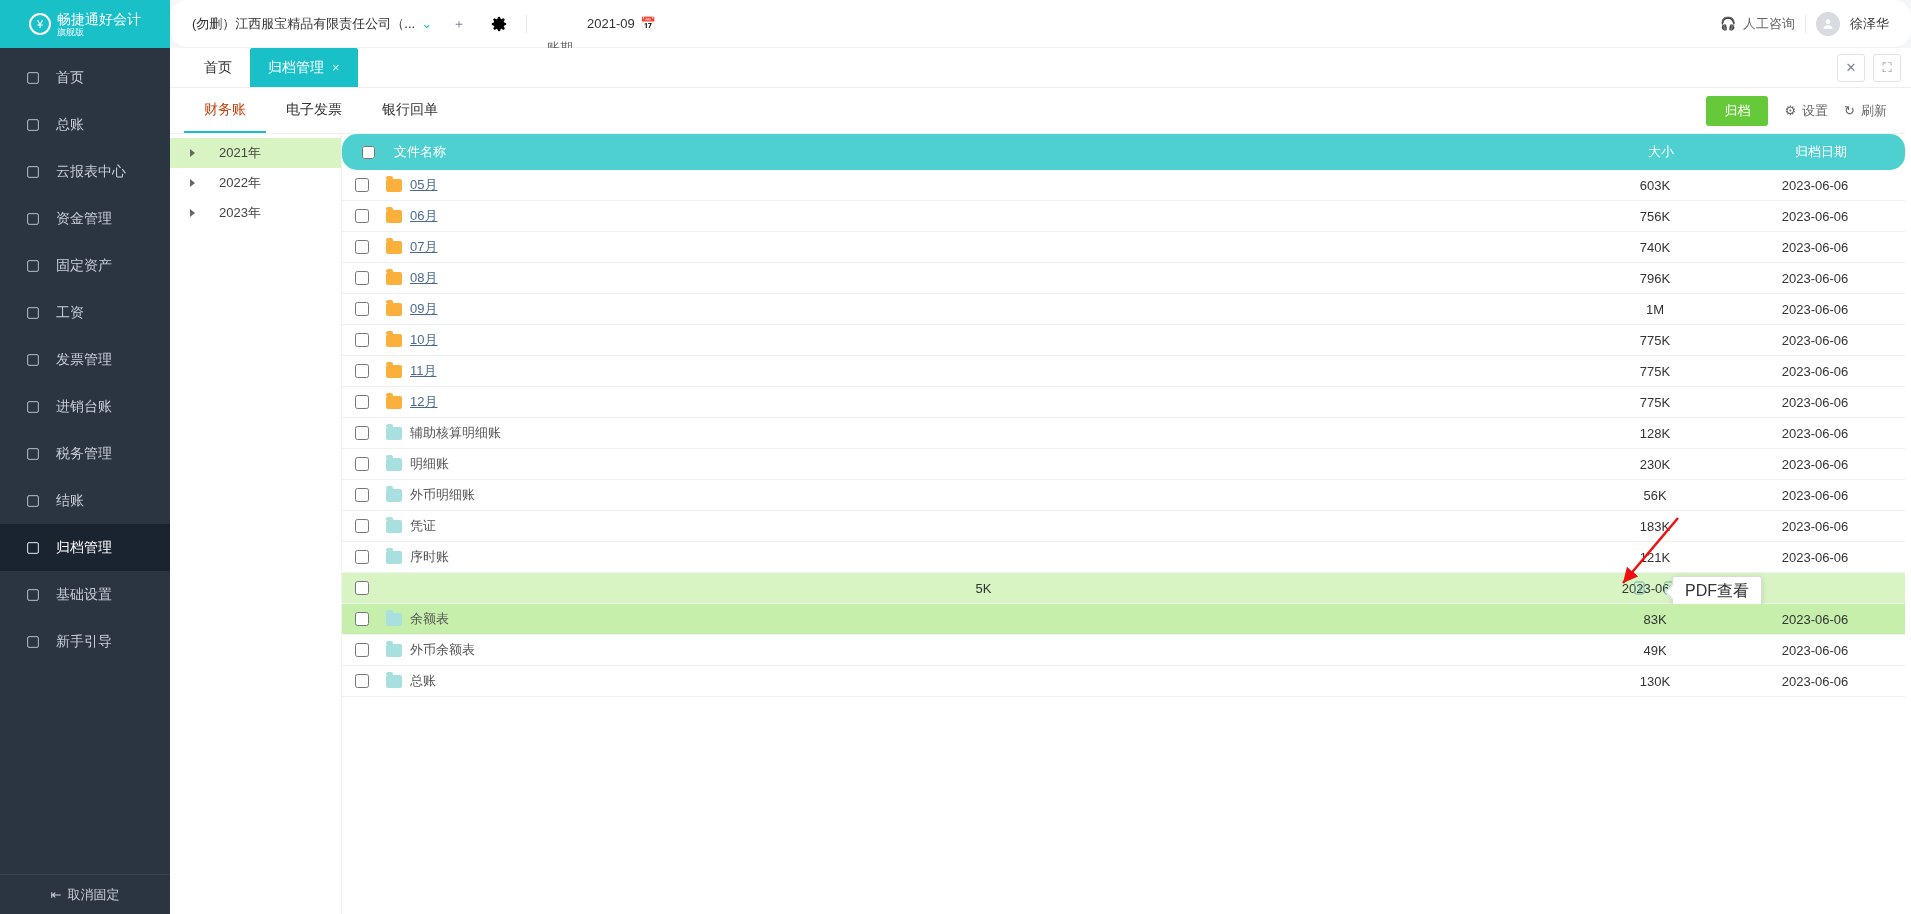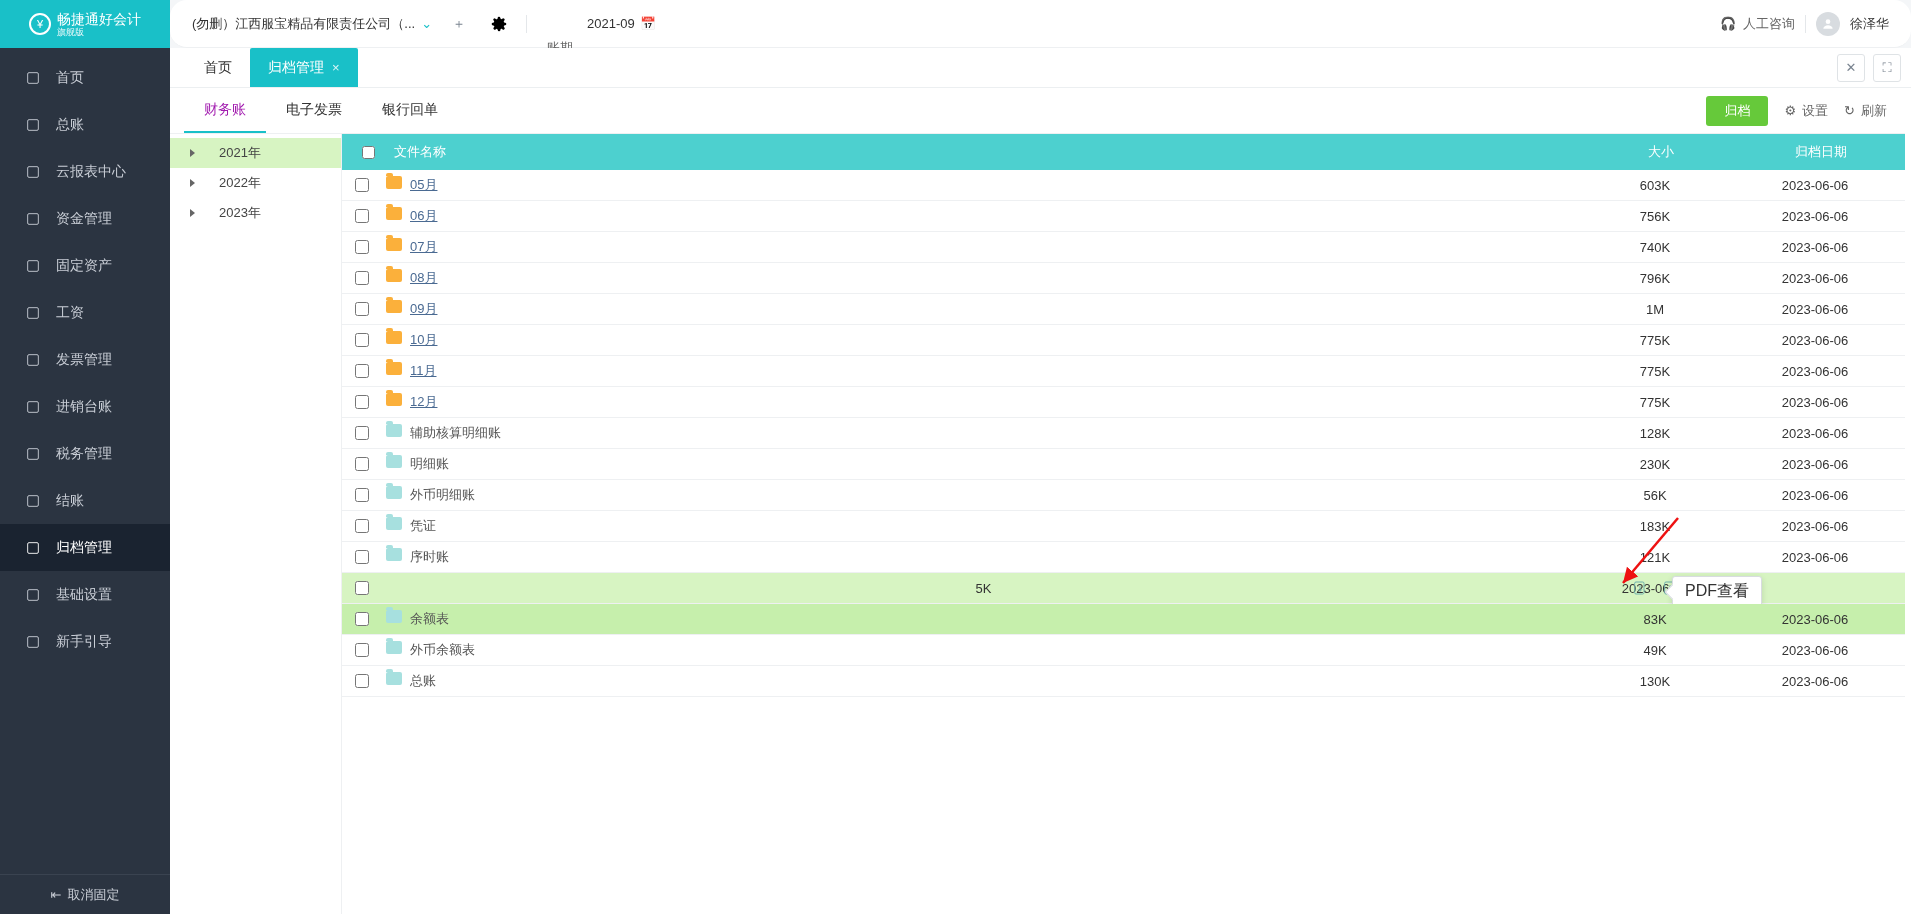--- a/index.html
+++ b/index.html
@@ -124,21 +124,21 @@
       padding: 0 18px 0 0;
     }
     .subtabs { display:flex; align-items:flex-end; height:100%; padding-left:14px;}
     .subtab {
       padding: 0 20px;
       height:100%;
       display:flex; align-items:center;
       font-size:14px; color:#333; cursor:pointer;
       border-bottom:2px solid transparent;
     }
-    .subtab.active{ color:#a21caf; border-bottom-color:#19c0c8;}
+    .subtab.active{ color:#c2410c; border-bottom-color:#19c0c8;}
     .sub-toolbar-spacer{flex:1;}
     .btn-primary{
       background:#66c93a; color:#fff; border:none; border-radius:3px;
       height:30px; padding:0 18px; font-size:13px; cursor:pointer;
     }
     .link-btn{ display:flex; align-items:center; gap:6px; color:#666; cursor:pointer; margin-left:16px;}
     
     .body-split{ flex:1; display:flex; min-height:0;}
     .tree-pane{
       width: 172px; border-right:1px solid #eef0f2;
@@ -150,38 +150,39 @@
     }
     .tree-item.active{ background:#d7f4c2;}
     .caret{ width:0;height:0;border-top:4px solid transparent;border-bottom:4px solid transparent;border-left:5px solid #666;}
     
     .grid-pane{ flex:1; display:flex; flex-direction:column; min-width:0;}
     .grid-header{
       background:#4dd0cf; color:#fff; height:36px;
       display:grid;
       grid-template-columns: 40px 1fr 140px 180px;
       align-items:center;
+      border-radius:15px;
     }
     .grid-header .hcell{ padding-left:12px; font-size:13px;}
     .grid-body{ flex:1; overflow:auto;}
     .row{
       display:grid;
       grid-template-columns: 40px 1fr 140px 180px;
       align-items:center;
       height:31px;
       border-bottom:1px solid #eef0f2;
       font-size:13px;
       color:#333;
       position:relative;
     }
     .row.highlight{ background:#d7f4c2;}
     .row.highlight2{ background:#c6efac;}
     .row .chk{ display:flex; justify-content:center;}
     .chk input{ width:14px;height:14px; accent-color:#19c0c8; cursor:pointer;}
-    .fname{ display:flex; align-items:flex-start; gap:8px; padding-left:4px;}
+    .fname{ display:flex; align-items:center; gap:8px; padding-left:4px;}
     .folder-icon{ width:16px; height:13px; background:#fbb03b; border-radius:2px; position:relative;}
     .folder-icon::before{content:"";position:absolute;top:-3px;left:0;width:7px;height:3px;background:#fbb03b;border-radius:2px 2px 0 0;}
     .folder-icon.gray{ background:#a7e0df;}
     .folder-icon.gray::before{ background:#a7e0df;}
     .fname a{ color:#4a6a92; text-decoration:underline; cursor:pointer;}
     .fname .plain{ color:#555;}
     .size-cell{ text-align:center;}
     .date-cell{ text-align:center;}
     .row-actions{ position:absolute; right:195px; top:0; bottom:0; display:flex; align-items:center; gap:10px;}
     .ra-icon{ width:20px;height:20px; display:flex;align-items:center;justify-content:center; color:#6aa; cursor:pointer;}

